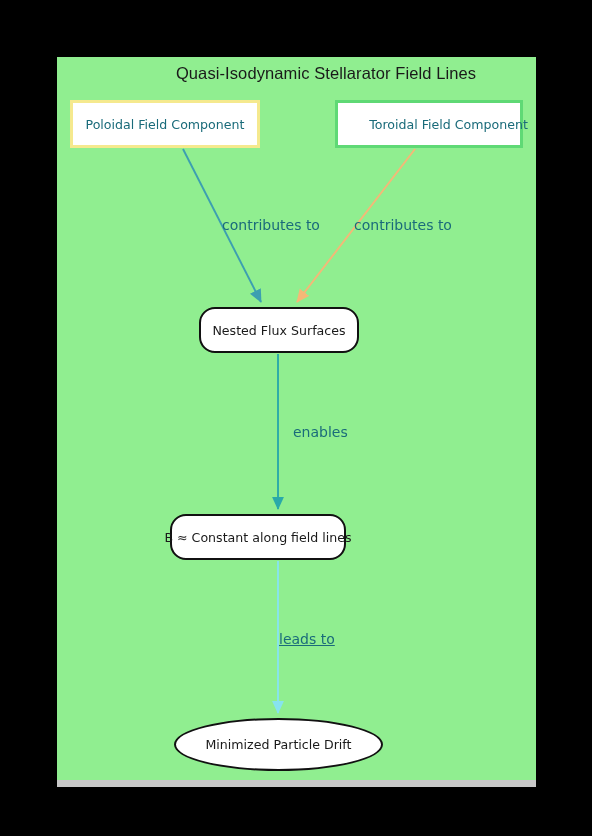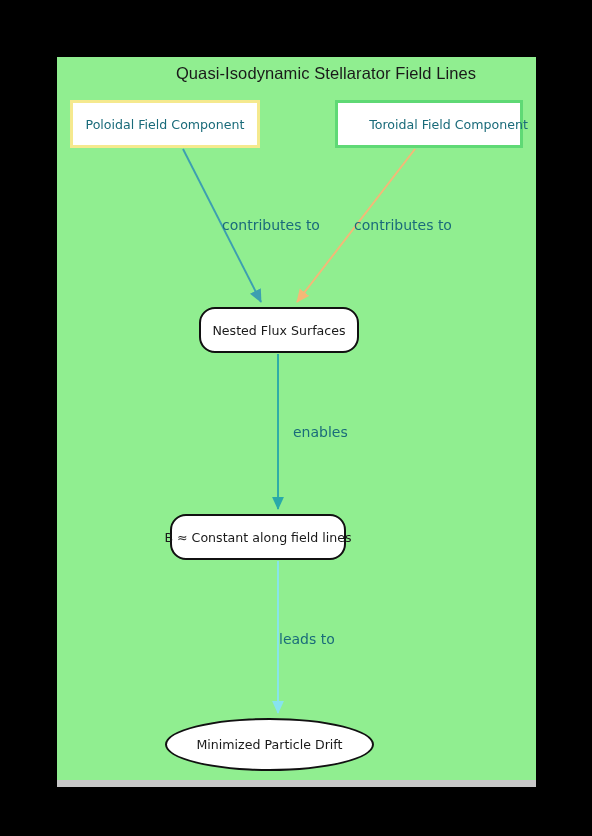--- a/index.html
+++ b/index.html
@@ -110,21 +110,21 @@
   }
   #node-bconst {
     left: 113px;
     top: 457px;
     width: 176px;
     height: 46px;
   }
 
   
   #node-drift {
-    left: 108px;
+    left: 117px;
     top: 661px;
     width: 209px;
     height: 53px;
     border: 2px solid #111111;
     border-radius: 50%;
     color: #1a1a1a;
     font-size: 12.6px;
   }
 
   
@@ -132,21 +132,21 @@
     position: absolute;
     font-size: 14px;
     color: #1a6b7a;
     white-space: nowrap;
     background: transparent;
     text-align: center;
   }
   #label-contrib-left  { left: 165px; top: 160px; }
   #label-contrib-right { left: 297px; top: 160px; }
   #label-enables       { left: 236px; top: 367px; }
-  #label-leads-to      { left: 222px; top: 574px; }
+  #label-leads-to      { left: 222px; top: 574px; text-decoration: underline; }
 </style>
 </head>
 <body>
 
 <div id="canvas">
 
   <div id="diagram-title">Quasi-Isodynamic Stellarator Field Lines</div>
 
   <svg id="edges" viewBox="0 0 479 723" xmlns="http://www.w3.org/2000/svg">
     <defs>

